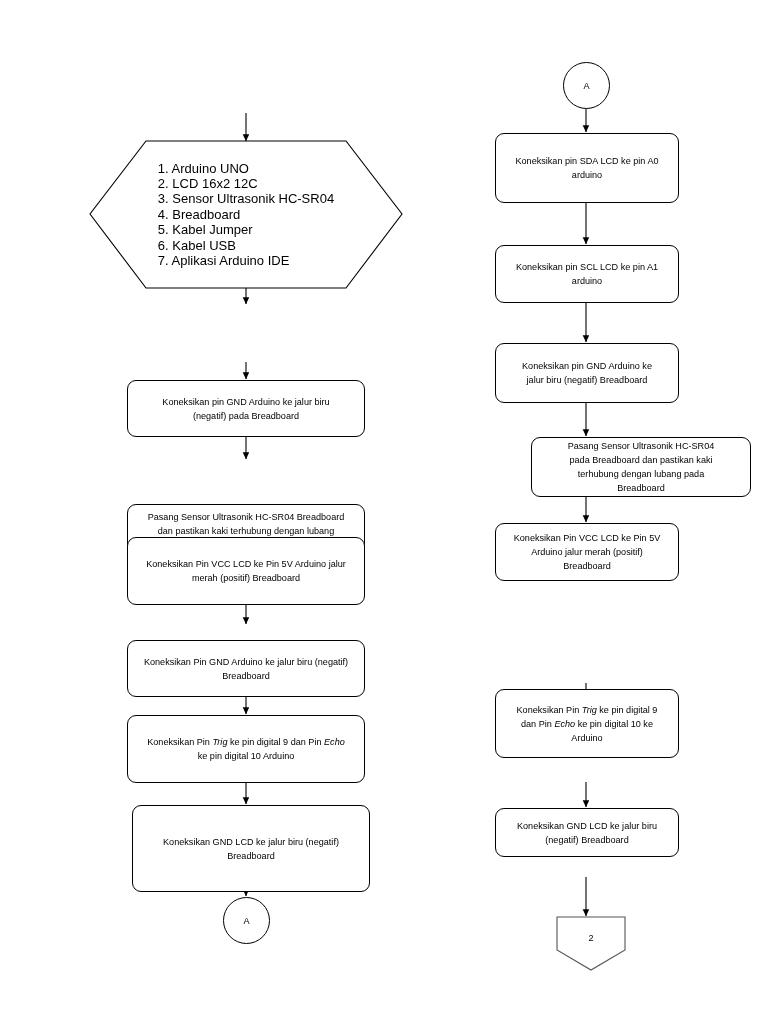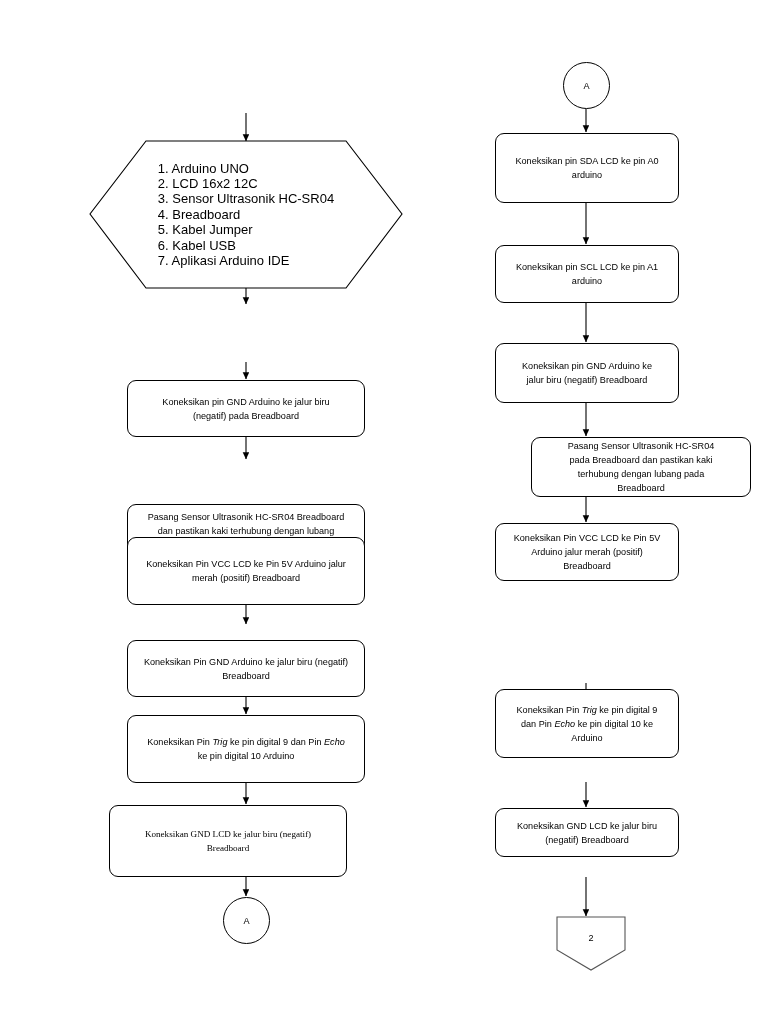--- a/index.html
+++ b/index.html
@@ -107,21 +107,21 @@
 
   <div class="node process" style="left:127px;top:640px;width:238px;height:57px;">
     <span class="txt">Koneksikan Pin GND Arduino ke jalur biru (negatif)
 Breadboard</span>
   </div>
 
   <div class="node process" style="left:127px;top:715px;width:238px;height:68px;">
     <span class="txt">Koneksikan Pin <i>Trig</i> ke pin digital 9 dan Pin <i>Echo</i><br>ke pin digital 10 Arduino</span>
   </div>
 
-  <div class="node process" style="left:109px;top:805px;width:238px;height:72px;font-family:Liberation Serif, serif;">
+  <div class="node process" style="left:132px;top:805px;width:238px;height:87px;">
     <span class="txt">Koneksikan GND LCD ke jalur biru (negatif)
 Breadboard</span>
   </div>
 
   <div class="node connector" style="left:223px;top:897px;width:47px;height:47px;">
     <span class="txt">A</span>
   </div>
 
   <div class="node connector" style="left:563px;top:62px;width:47px;height:47px;">
     <span class="txt">A</span>

